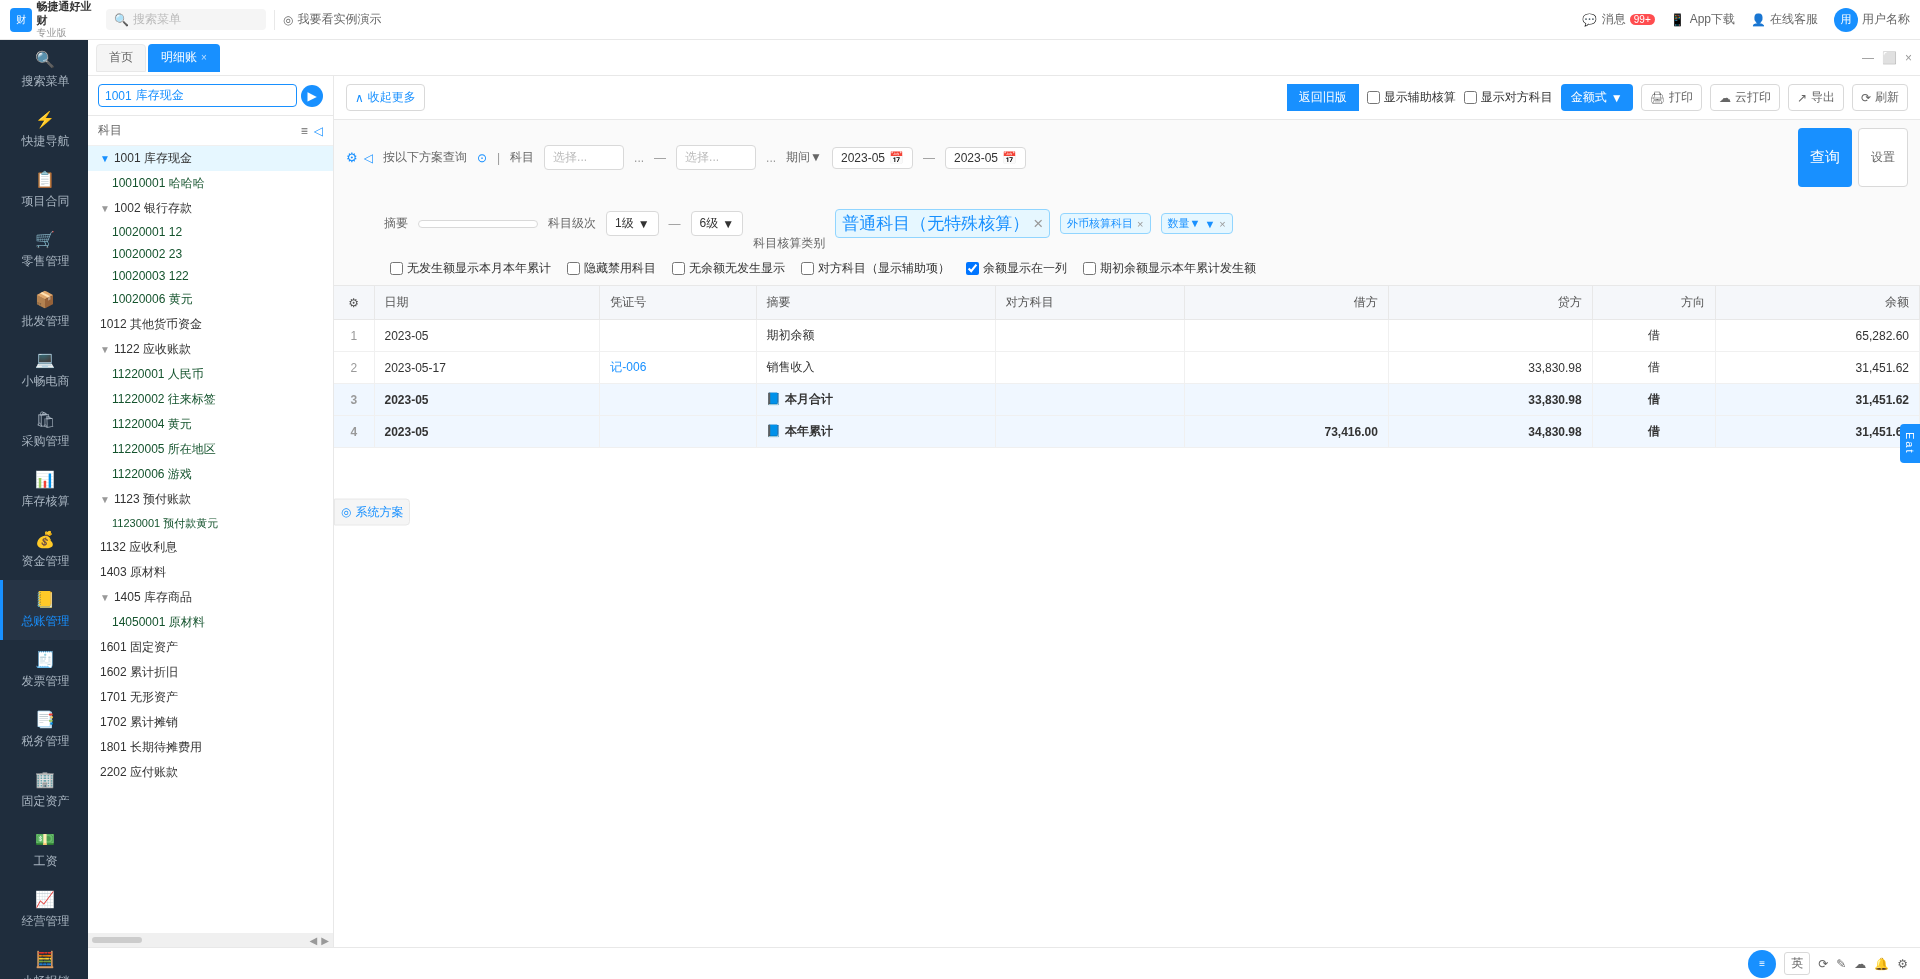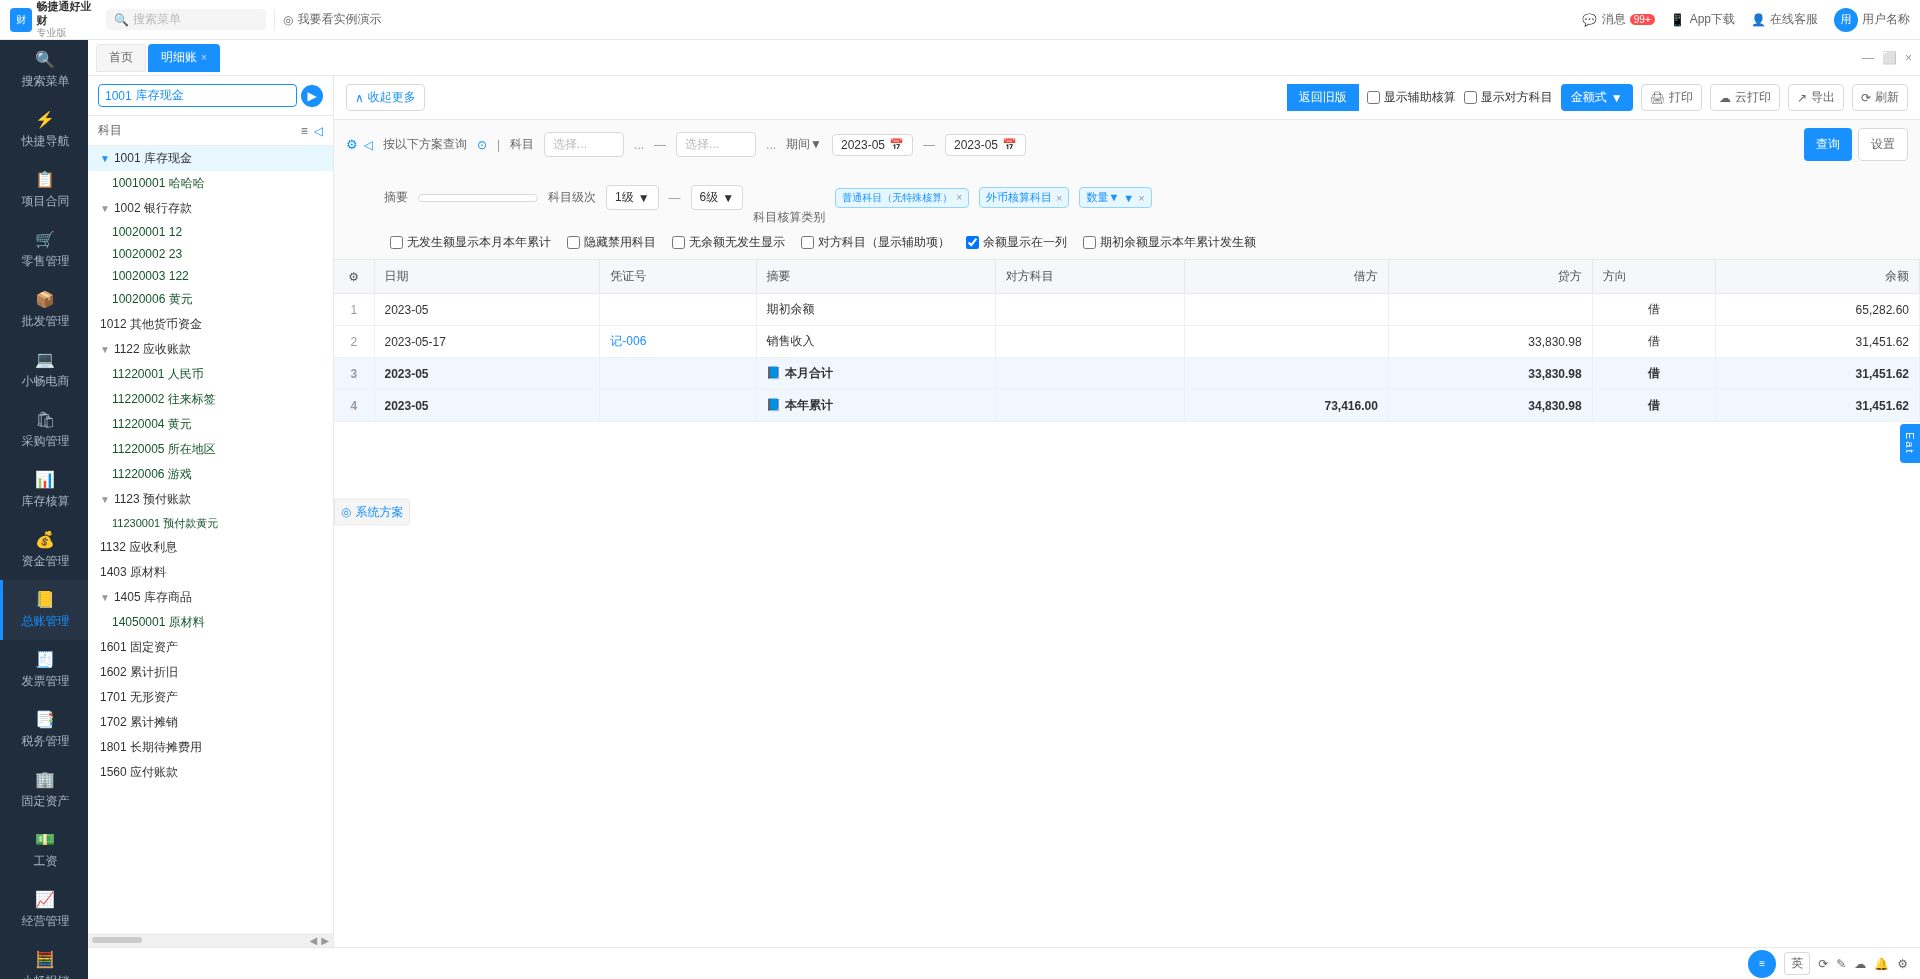--- a/index.html
+++ b/index.html
@@ -70,21 +70,21 @@
     th:first-child { width: 40px; text-align: center; }
     td { padding: 7px 10px; border-bottom: 1px solid #f0f0f0; border-right: 1px solid #f0f0f0; color: #333; }
     td:first-child { text-align: center; color: #999; }
     tr.bold td { font-weight: bold; }
     tr.summary td { background: #f0f7ff; font-weight: bold; }
     .link-text { color: #1890ff; cursor: pointer; text-decoration: none; }
     .amount-cell { text-align: right; }
     .direction-cell { text-align: center; }
     
     
-    .btn-query { background: #1890ff; color: #fff; border: none; border-radius: 4px; padding: 8px 12px; cursor: pointer; font-size: 12px; }
+    .btn-query { background: #1890ff; color: #fff; border: none; border-radius: 4px; padding: 20px 12px; cursor: pointer; font-size: 15px; }
     .btn-settings { background: #fff; color: #666; border: 1px solid #d9d9d9; border-radius: 4px; padding: 4px 12px; cursor: pointer; font-size: 12px; }
     
     
     .bottom-bar { height: 32px; background: #fff; border-top: 1px solid #e8e8e8; display: flex; align-items: center; padding: 0 12px; gap: 12px; color: #666; font-size: 12px; justify-content: flex-end; }
     .bottom-bar-icons { display: flex; gap: 8px; align-items: center; }
     
     
     ::-webkit-scrollbar { width: 6px; height: 6px; }
     ::-webkit-scrollbar-track { background: #f0f0f0; }
     ::-webkit-scrollbar-thumb { background: #ccc; border-radius: 3px; }
@@ -315,21 +315,21 @@
           <div class="tree-item parent">
               <span>1701 无形资产</span>
             </div>
           <div class="tree-item parent">
               <span>1702 累计摊销</span>
             </div>
           <div class="tree-item parent">
               <span>1801 长期待摊费用</span>
             </div>
           <div class="tree-item parent">
-              <span>1560 应付账款</span>
+              <span>2202 应付账款</span>
             </div>
         </div>
 
         <div style="display:flex;align-items:center;padding:4px;background:#f0f0f0;height:14px;">
           <div style="width:50px;height:6px;background:#ccc;border-radius:3px;"></div>
           <div style="margin-left:auto;display:flex;gap:4px;">
             <span style="font-size:10px;color:#999;cursor:pointer;">◀</span>
             <span style="font-size:10px;color:#999;cursor:pointer;">▶</span>
           </div>
         </div>
@@ -423,21 +423,21 @@
               <span>1级</span>
               <span>▼</span>
             </div>
             <span style="color:#999;">—</span>
             <div style="border:1px solid #d9d9d9;border-radius:4px;padding:3px 8px;font-size:12px;color:#333;background:#fff;display:flex;align-items:center;gap:4px;cursor:pointer;">
               <span>6级</span>
               <span>▼</span>
             </div>
 
             <span style="font-size:12px;color:#666;margin-top:40px;">科目核算类别</span>
-            <div style="display:flex;align-items:center;gap:4px;background:#e6f7ff;border:1px solid #91d5ff;border-radius:4px;padding:2px 6px;font-size:10px;color:#1890ff;">
+            <div style="display:flex;align-items:center;gap:4px;background:#e6f7ff;border:1px solid #91d5ff;border-radius:4px;padding:2px 6px;font-size:17px;color:#1890ff;">
               <span>普通科目（无特殊核算）</span>
               <span style="cursor:pointer;color:#999;">×</span>
             </div>
             <div style="display:flex;align-items:center;gap:4px;background:#e6f7ff;border:1px solid #91d5ff;border-radius:4px;padding:2px 6px;font-size:11px;color:#1890ff;">
               <span>外币核算科目</span>
               <span style="cursor:pointer;color:#999;">×</span>
             </div>
             <div style="display:flex;align-items:center;gap:4px;background:#e6f7ff;border:1px solid #91d5ff;border-radius:4px;padding:2px 6px;font-size:11px;color:#1890ff;cursor:pointer;">
               <span>数量▼</span>
               <span>▼</span>
@@ -487,21 +487,21 @@
               <tr>
                 <th>
                   <span>⚙</span>
                 </th>
                 <th>日期</th>
                 <th>凭证号</th>
                 <th>摘要</th>
                 <th>对方科目</th>
                 <th style="text-align:right;">借方</th>
                 <th style="text-align:right;">贷方</th>
-                <th style="text-align:left;">方向</th>
+                <th style="text-align:right;">方向</th>
                 <th style="text-align:right;">余额</th>
               </tr>
             </thead>
             <tbody>
 
               <tr>
                 <td>1</td>
                 <td>2023-05</td>
                 <td></td>
                 <td>期初余额</td>

